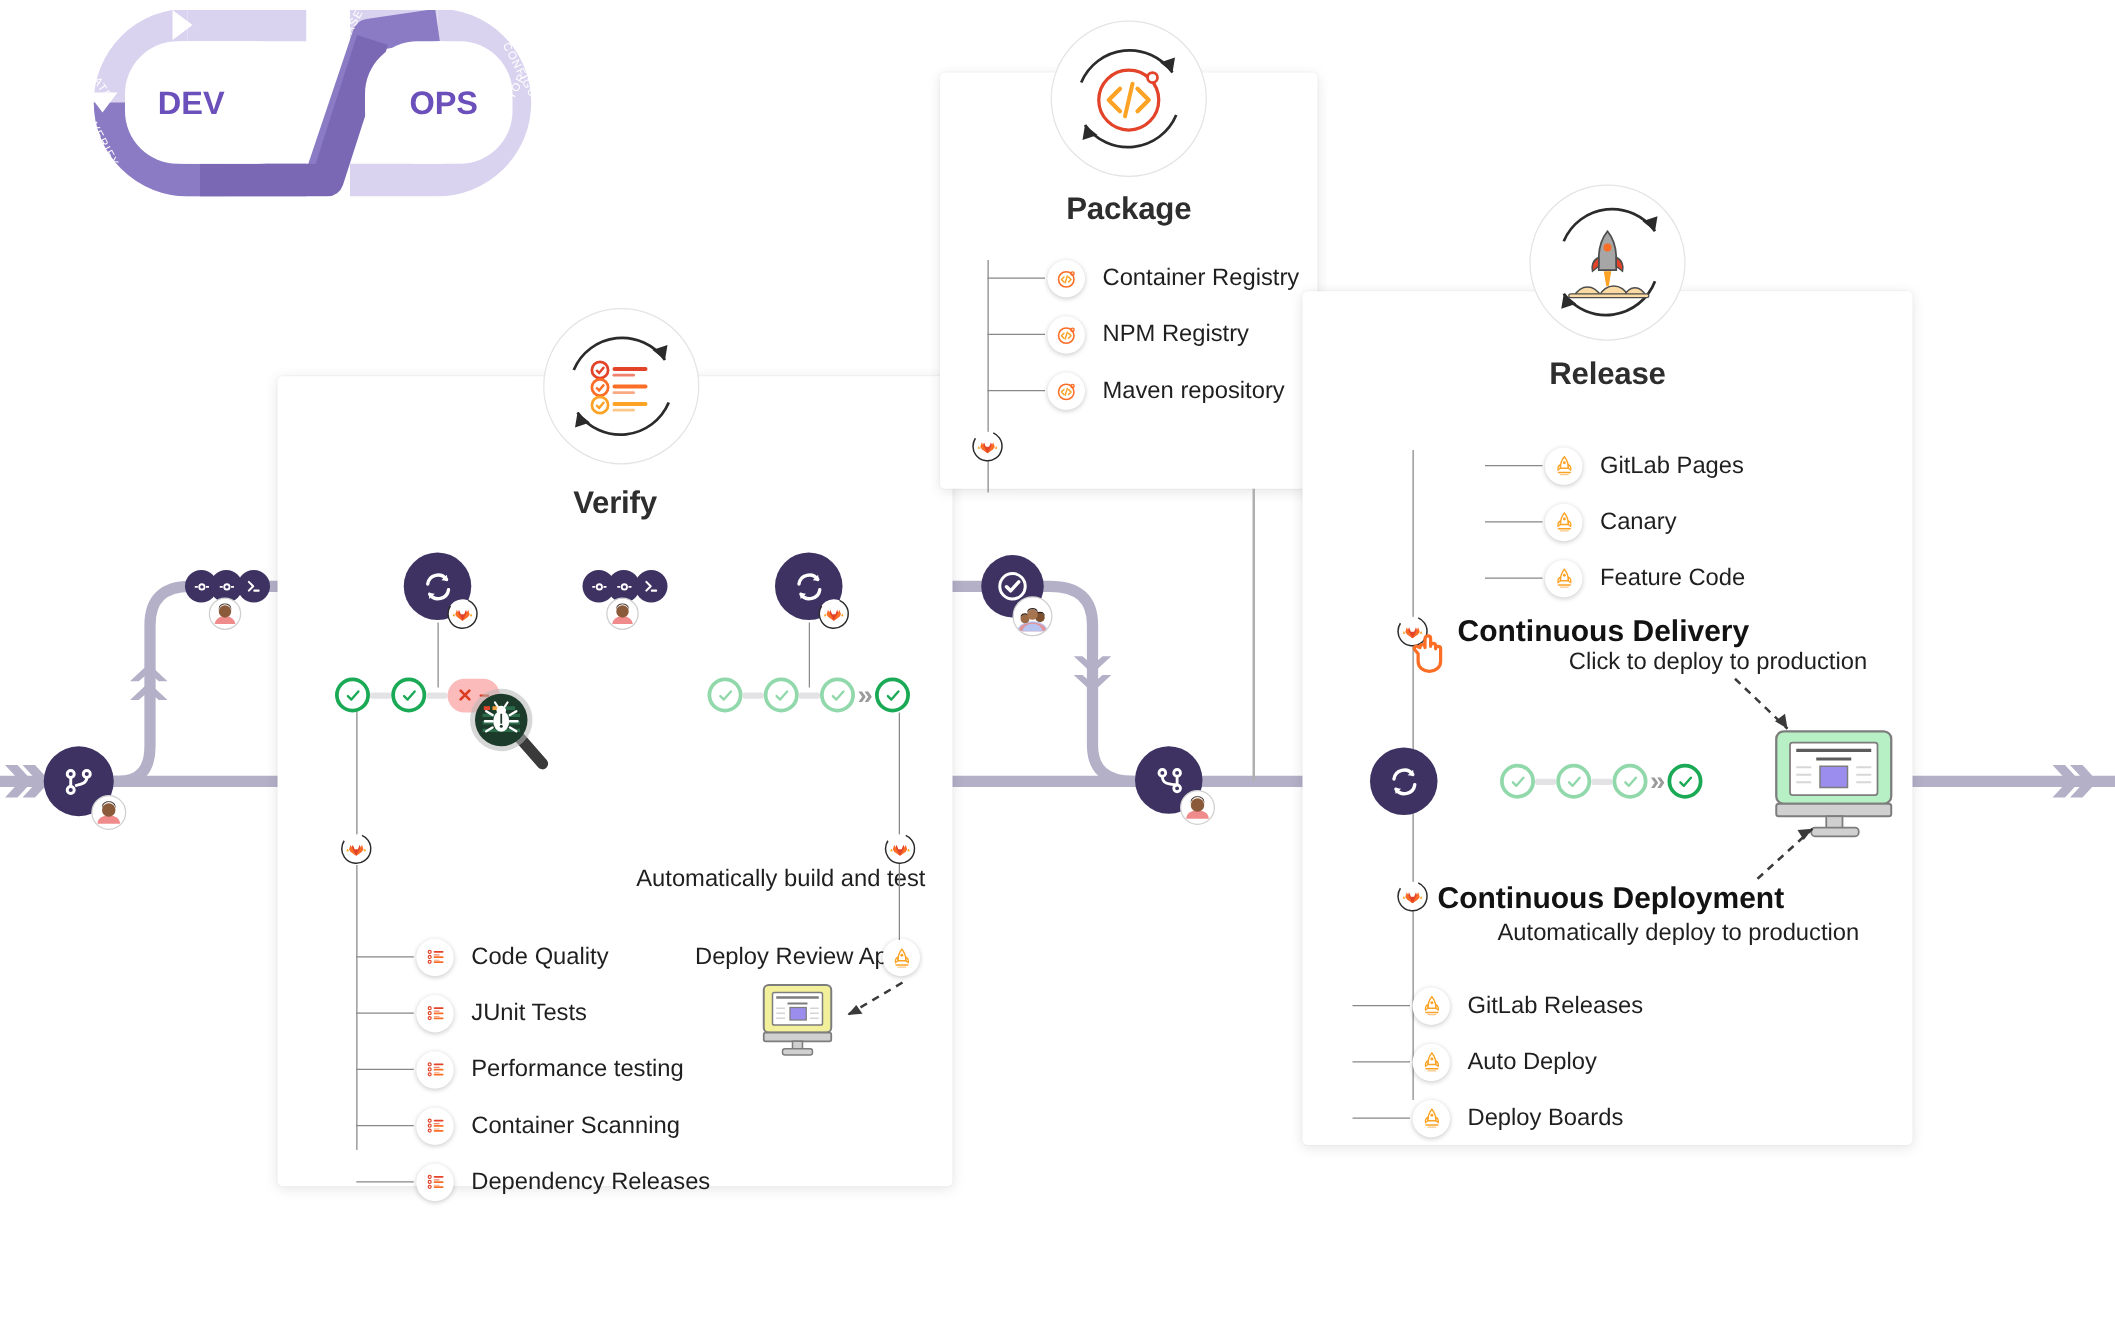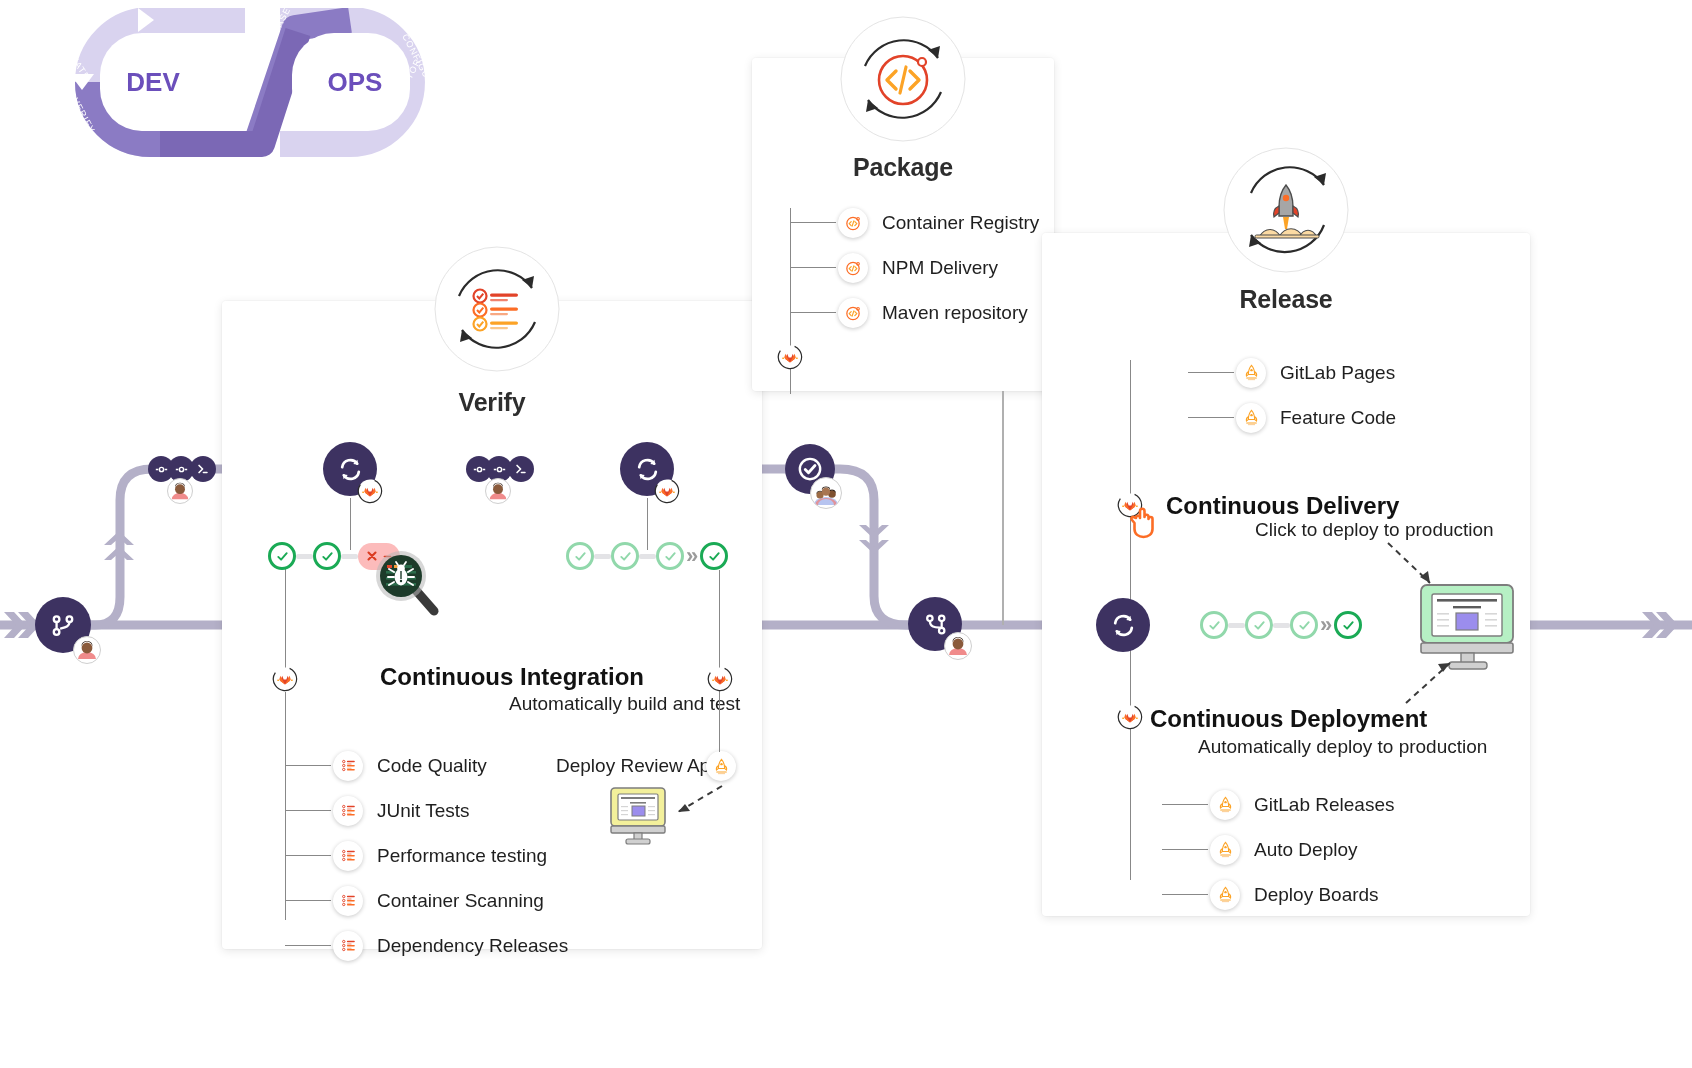--- a/index.html
+++ b/index.html
@@ -263,21 +263,21 @@
       <div class="feat-tick"></div>
       <div class="feat-bullet">
         <svg width="20" height="20" viewBox="0 0 24 24">
           <circle cx="12" cy="12.6" r="7.4" fill="none" stroke="#fc6d26" stroke-width="1.5"></circle>
           <circle cx="18" cy="7" r="1.6" fill="none" stroke="#fc6d26" stroke-width="1.3"></circle>
           <path d="M9.8,10.3 l-2.4,2.4 l2.4,2.4" fill="none" stroke="#fca326" stroke-width="1.5" stroke-linecap="round" stroke-linejoin="round"></path>
           <path d="M14.2,10.3 l2.4,2.4 l-2.4,2.4" fill="none" stroke="#fca326" stroke-width="1.5" stroke-linecap="round" stroke-linejoin="round"></path>
           <path d="M13,9.4 l-2,6.4" fill="none" stroke="#fca326" stroke-width="1.4" stroke-linecap="round"></path>
         </svg>
       </div>
-      <div class="feat-label">NPM Delivery</div>
+      <div class="feat-label">NPM Registry</div>
     </div>
     <div class="feat-row">
       <div class="feat-tick"></div>
       <div class="feat-bullet">
         <svg width="20" height="20" viewBox="0 0 24 24">
           <circle cx="12" cy="12.6" r="7.4" fill="none" stroke="#fc6d26" stroke-width="1.5"></circle>
           <circle cx="18" cy="7" r="1.6" fill="none" stroke="#fc6d26" stroke-width="1.3"></circle>
           <path d="M9.8,10.3 l-2.4,2.4 l2.4,2.4" fill="none" stroke="#fca326" stroke-width="1.5" stroke-linecap="round" stroke-linejoin="round"></path>
           <path d="M14.2,10.3 l2.4,2.4 l-2.4,2.4" fill="none" stroke="#fca326" stroke-width="1.5" stroke-linecap="round" stroke-linejoin="round"></path>
           <path d="M13,9.4 l-2,6.4" fill="none" stroke="#fca326" stroke-width="1.4" stroke-linecap="round"></path>
@@ -346,20 +346,34 @@
       <div class="feat-bullet">
         <svg width="19" height="19" viewBox="0 0 24 24">
           <path d="M12,3 c3,3.4 4,8 4,11.6 l-8,0 C8,11 9,6.4 12,3 z" fill="none" stroke="#fca326" stroke-width="1.4"></path>
           <circle cx="12" cy="9" r="1.5" fill="#fca326"></circle>
           <path d="M8,11 c-2.4,1.2 -2.8,3.6 -2.4,5.6 l2.4,-2 z" fill="none" stroke="#fca326" stroke-width="1.3"></path>
           <path d="M16,11 c2.4,1.2 2.8,3.6 2.4,5.6 l-2.4,-2 z" fill="none" stroke="#fca326" stroke-width="1.3"></path>
           <path d="M6,19 h12" stroke="#fca326" stroke-width="1.4" stroke-linecap="round"></path>
           <path d="M8,21 h8" stroke="#fbc88a" stroke-width="1.2" stroke-linecap="round"></path>
         </svg>
       </div>
+      <div class="feat-label">Canary</div>
+    </div>
+    <div class="feat-row">
+      <div class="feat-tick"></div>
+      <div class="feat-bullet">
+        <svg width="19" height="19" viewBox="0 0 24 24">
+          <path d="M12,3 c3,3.4 4,8 4,11.6 l-8,0 C8,11 9,6.4 12,3 z" fill="none" stroke="#fca326" stroke-width="1.4"></path>
+          <circle cx="12" cy="9" r="1.5" fill="#fca326"></circle>
+          <path d="M8,11 c-2.4,1.2 -2.8,3.6 -2.4,5.6 l2.4,-2 z" fill="none" stroke="#fca326" stroke-width="1.3"></path>
+          <path d="M16,11 c2.4,1.2 2.8,3.6 2.4,5.6 l-2.4,-2 z" fill="none" stroke="#fca326" stroke-width="1.3"></path>
+          <path d="M6,19 h12" stroke="#fca326" stroke-width="1.4" stroke-linecap="round"></path>
+          <path d="M8,21 h8" stroke="#fbc88a" stroke-width="1.2" stroke-linecap="round"></path>
+        </svg>
+      </div>
       <div class="feat-label">Feature Code</div>
     </div>
   </div>
 
   <div class="spine" style="left:1130px; top:505px; height:110px;"></div>
   <div class="spine" style="left:1130px; top:635px; height:85px;"></div>
   <div class="spine" style="left:1130px; top:720px; height:160px;"></div>
 
   <div class="fox-badge" style="left:1115px; top:490px;">
     <svg width="30" height="30" viewBox="0 0 30 30">
@@ -386,21 +400,21 @@
       <path d="M15,20.5 l-4.6,-3.4 l1.8,-5.4 l1.5,3.7 h2.6 l1.5,-3.7 l1.8,5.4 z" fill="#e24329"></path>
       <path d="M15,20.5 l-4.6,-3.4 l-1.2,-1.5 l1.2,-3.9 z" fill="#fc6d26"></path>
       <path d="M15,20.5 l4.6,-3.4 l1.2,-1.5 l-1.2,-3.9 z" fill="#fc6d26"></path>
       <path d="M8,14.8 l-0.9,2.2 l2.2,-0.1 z" fill="#fca326"></path>
       <path d="M22,14.8 l0.9,2.2 l-2.2,-0.1 z" fill="#fca326"></path>
     </svg>
   </div>
   <div class="headline" style="left:1150px; top:705px;">Continuous Deployment</div>
   <div class="subline" style="left:1198px; top:736px;">Automatically deploy to production</div>
 
-  <div class="feat-list" style="left:1162px; top:782px;">
+  <div class="feat-list" style="left:1082px; top:782px;">
     <div class="feat-row">
       <div class="feat-tick"></div>
       <div class="feat-bullet">
         <svg width="19" height="19" viewBox="0 0 24 24">
           <path d="M12,3 c3,3.4 4,8 4,11.6 l-8,0 C8,11 9,6.4 12,3 z" fill="none" stroke="#fca326" stroke-width="1.4"></path>
           <circle cx="12" cy="9" r="1.5" fill="#fca326"></circle>
           <path d="M8,11 c-2.4,1.2 -2.8,3.6 -2.4,5.6 l2.4,-2 z" fill="none" stroke="#fca326" stroke-width="1.3"></path>
           <path d="M16,11 c2.4,1.2 2.8,3.6 2.4,5.6 l-2.4,-2 z" fill="none" stroke="#fca326" stroke-width="1.3"></path>
           <path d="M6,19 h12" stroke="#fca326" stroke-width="1.4" stroke-linecap="round"></path>
           <path d="M8,21 h8" stroke="#fbc88a" stroke-width="1.2" stroke-linecap="round"></path>
@@ -431,21 +445,20 @@
           <path d="M8,11 c-2.4,1.2 -2.8,3.6 -2.4,5.6 l2.4,-2 z" fill="none" stroke="#fca326" stroke-width="1.3"></path>
           <path d="M16,11 c2.4,1.2 2.8,3.6 2.4,5.6 l-2.4,-2 z" fill="none" stroke="#fca326" stroke-width="1.3"></path>
           <path d="M6,19 h12" stroke="#fca326" stroke-width="1.4" stroke-linecap="round"></path>
           <path d="M8,21 h8" stroke="#fbc88a" stroke-width="1.2" stroke-linecap="round"></path>
         </svg>
       </div>
       <div class="feat-label">Deploy Boards</div>
     </div>
   </div>
 
-  <div class="headline" style="left:380px; top:663px;">Continuous Integration</div>
   <div class="subline" style="left:462px; top:693px;margin-left:47px;">Automatically build and test</div>
 
   <div class="spine" style="left:285px; top:560px; height:108px;"></div>
   <div class="spine" style="left:285px; top:692px; height:228px;"></div>
   <div class="fox-badge" style="left:270px; top:664px;">
     <svg width="30" height="30" viewBox="0 0 30 30">
       <circle cx="15" cy="15" r="11.6" fill="#fff" stroke="#2b2b2b" stroke-width="1.2" stroke-dasharray="50 16" transform="rotate(-35 15 15)"></circle>
       <path d="M15,20.5 l-4.6,-3.4 l1.8,-5.4 l1.5,3.7 h2.6 l1.5,-3.7 l1.8,5.4 z" fill="#e24329"></path>
       <path d="M15,20.5 l-4.6,-3.4 l-1.2,-1.5 l1.2,-3.9 z" fill="#fc6d26"></path>
       <path d="M15,20.5 l4.6,-3.4 l1.2,-1.5 l-1.2,-3.9 z" fill="#fc6d26"></path>

